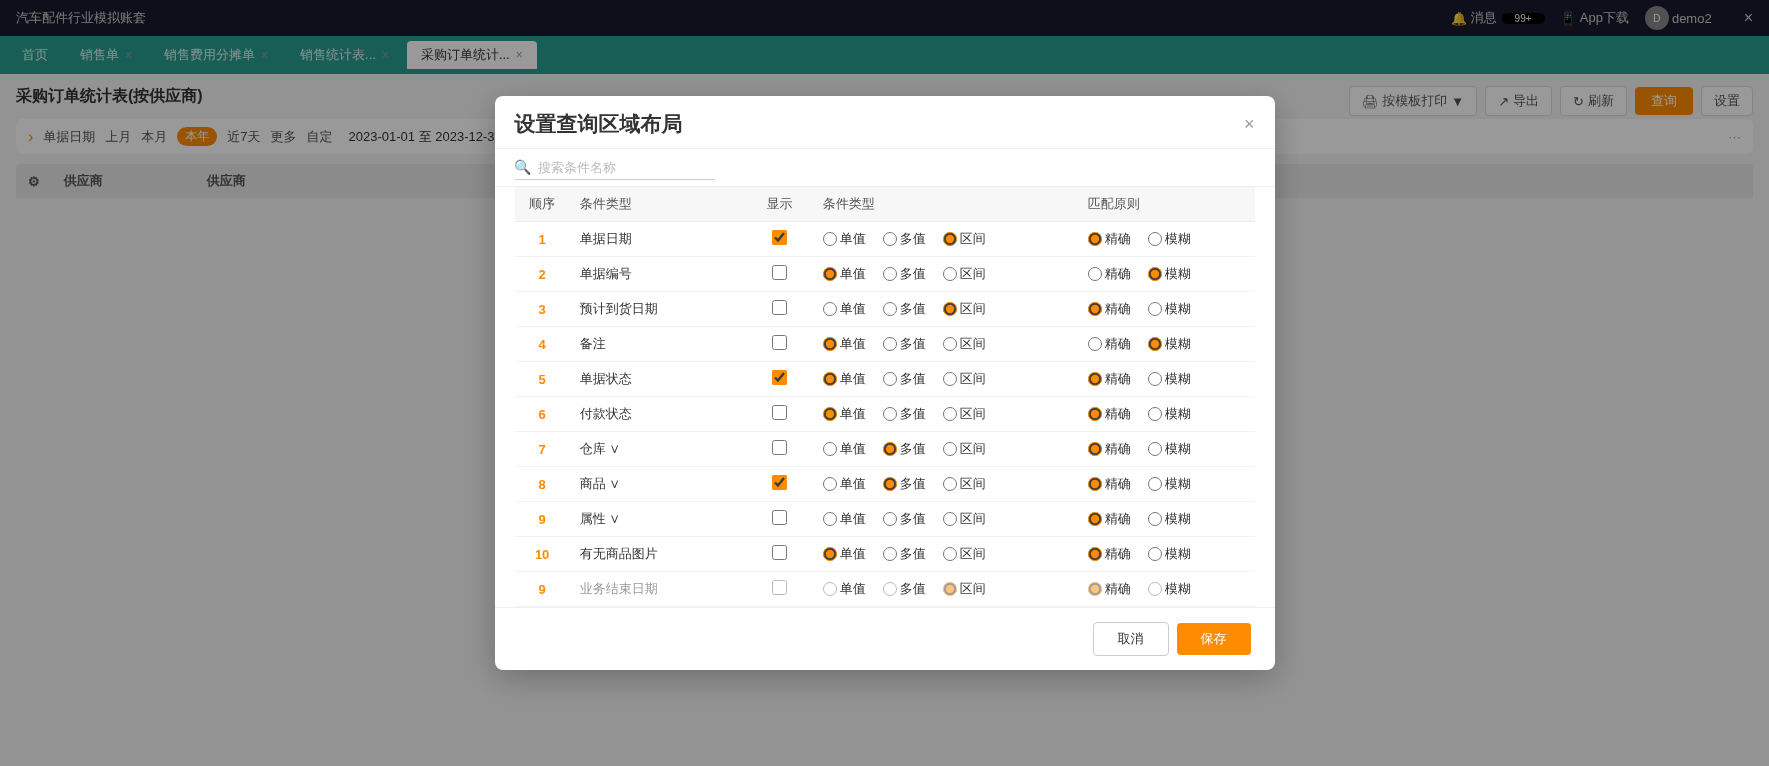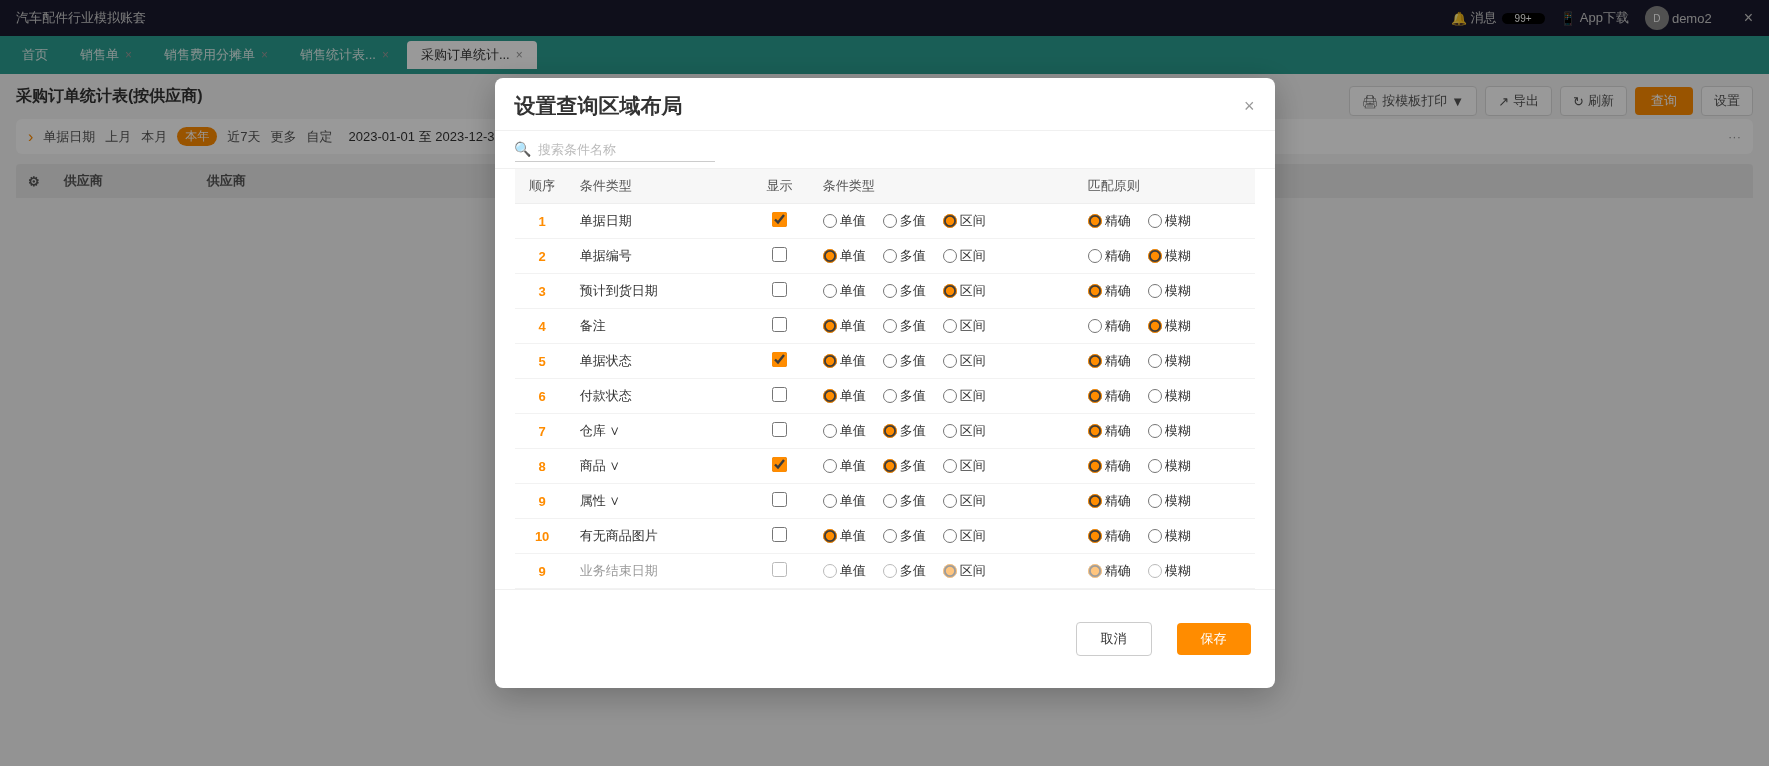--- a/index.html
+++ b/index.html
@@ -264,22 +264,22 @@
       width: 15px;
       height: 15px;
       accent-color: #ff8c00;
     }
 
     
     .dialog-footer {
       display: flex;
       justify-content: flex-end;
       align-items: center;
-      gap: 25px;
-      padding: 32px 24px;
+      gap: 8px;
+      padding: 14px 24px;
       border-top: 1px solid #f0f0f0;
     }
     .btn-cancel {
       background: white;
       border: 1px solid #ccc;
       color: #333;
       padding: 7px 24px;
       border-radius: 4px;
       cursor: pointer;
       font-size: 13px;

